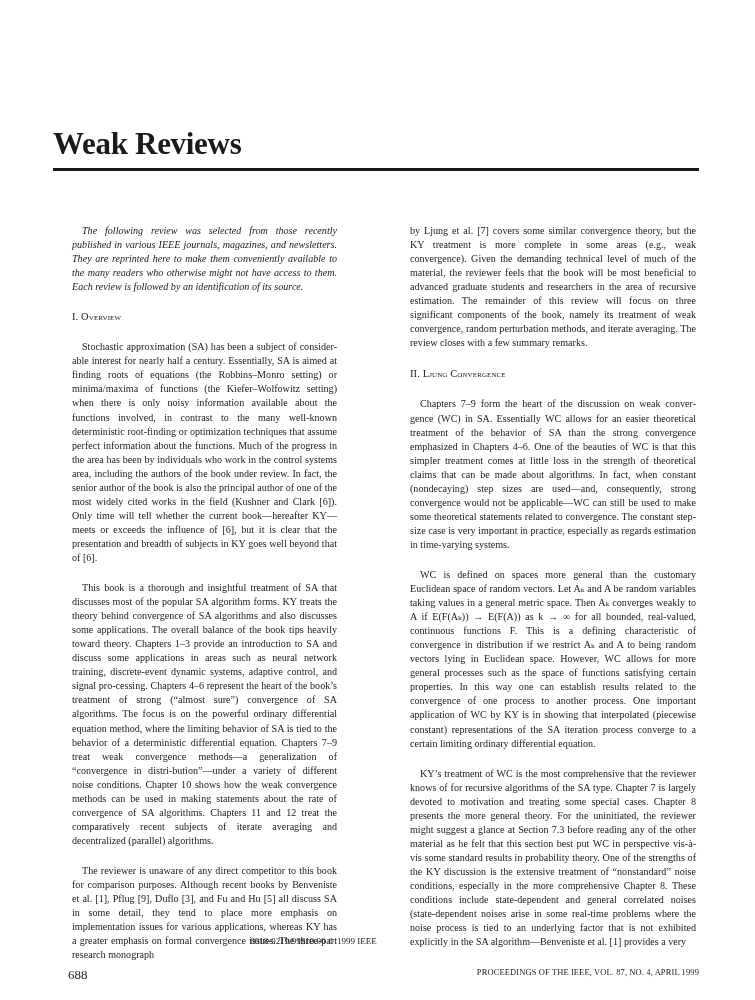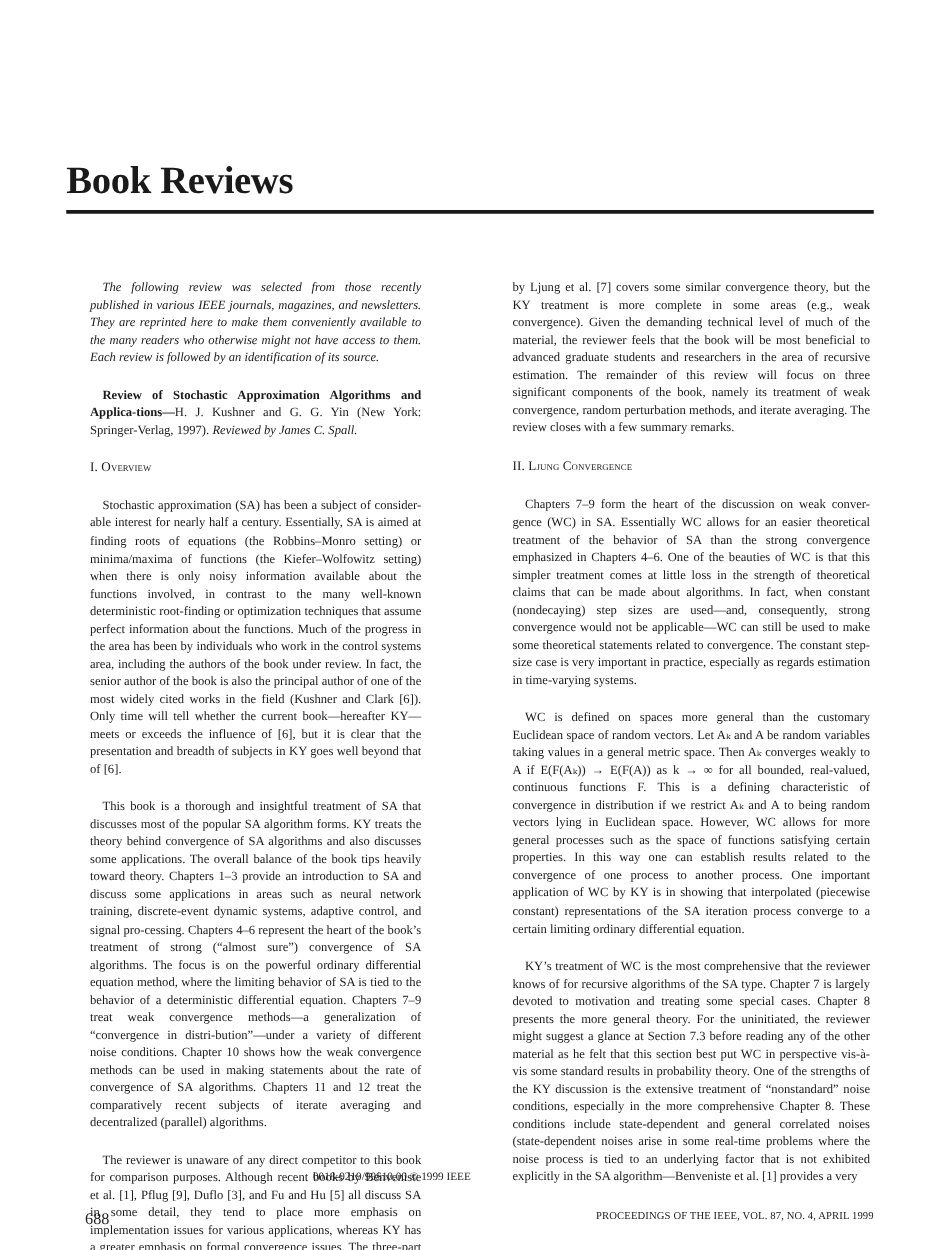--- a/index.html
+++ b/index.html
@@ -45,32 +45,28 @@
       position: absolute; top: 967px; left: 56px; font-size: 13px; color: #222; margin-left: 12px;
     }
     .journal {
       position: absolute; top: 967px; right: 56px; font-size: 8.5px; color: #222;
       letter-spacing: 0.1px;
     }
   </style>
 </head>
 <body>
 
-<h1 class="page-title">Book Reviews</h1>
+<h1 class="page-title">Weak Reviews</h1>
 <div class="title-rule"></div>
 
 <div class="col left">
   <div class="intro-block">
     <p class="intro">The following review was selected from those recently published in various IEEE journals, magazines, and newsletters. They are reprinted here to make them conveniently available to the many readers who otherwise might not have access to them. Each review is followed by an identification of its source.</p>
   </div>
 
-  <p class="review-head">
-    <b>Review of Stochastic Approximation Algorithms and Applica-tions</b><b>—</b><span>H. J. Kushner and G. G. Yin (New York: Springer-Verlag, 1997).</span>
-    <i>Reviewed by James C. Spall.</i>
-  </p>
 
   <p class="section-head">
     <span>I.</span>
     <span class="sc">Overview</span>
   </p>
   <p>Stochastic approximation (SA) has been a subject of consider-able interest for nearly half a century. Essentially, SA is aimed at finding roots of equations (the Robbins–Monro setting) or minima/maxima of functions (the Kiefer–Wolfowitz setting) when there is only noisy information available about the functions involved, in contrast to the many well-known deterministic root-finding or optimization techniques that assume perfect information about the functions. Much of the progress in the area has been by individuals who work in the control systems area, including the authors of the book under review. In fact, the senior author of the book is also the principal author of one of the most widely cited works in the field (Kushner and Clark [6]). Only time will tell whether the current book—hereafter KY—meets or exceeds the influence of [6], but it is clear that the presentation and breadth of subjects in KY goes well beyond that of [6].</p>
   <p>This book is a thorough and insightful treatment of SA that discusses most of the popular SA algorithm forms. KY treats the theory behind convergence of SA algorithms and also discusses some applications. The overall balance of the book tips heavily toward theory. Chapters 1–3 provide an introduction to SA and discuss some applications in areas such as neural network training, discrete-event dynamic systems, adaptive control, and signal pro-cessing. Chapters 4–6 represent the heart of the book’s treatment of strong (“almost sure”) convergence of SA algorithms. The focus is on the powerful ordinary differential equation method, where the limiting behavior of SA is tied to the behavior of a deterministic differential equation. Chapters 7–9 treat weak convergence methods—a generalization of “convergence in distri-bution”—under a variety of different noise conditions. Chapter 10 shows how the weak convergence methods can be used in making statements about the rate of convergence of SA algorithms. Chapters 11 and 12 treat the comparatively recent subjects of iterate averaging and decentralized (parallel) algorithms.</p>
   <p>The reviewer is unaware of any direct competitor to this book for comparison purposes. Although recent books by Benveniste et al. [1], Pflug [9], Duflo [3], and Fu and Hu [5] all discuss SA in some detail, they tend to place more emphasis on implementation issues for various applications, whereas KY has a greater emphasis on formal convergence issues. The three-part research monograph</p>
 </div>
 

